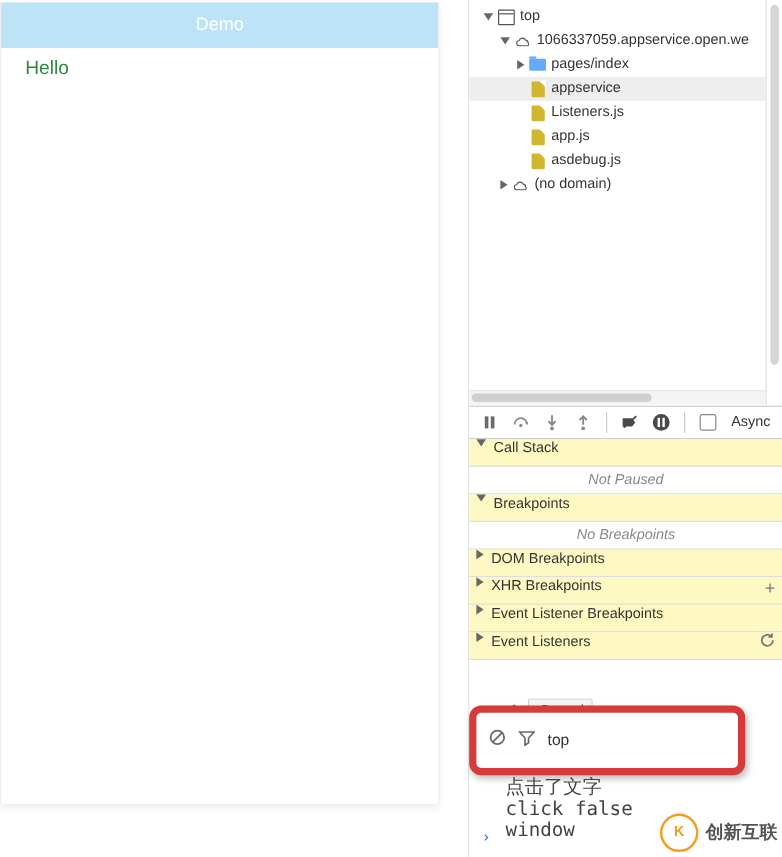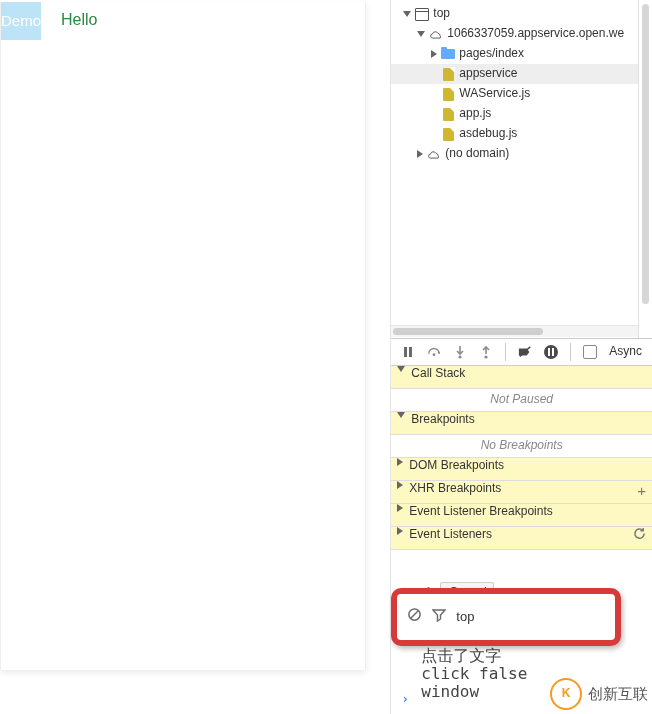--- a/index.html
+++ b/index.html
@@ -11,21 +11,21 @@
     --folder:#66aaff;
     --file:#d1b731;
     --cloud:#555;
     --red:#d63b3b;
     --blue-header:#bde3f7;
     --hello:#2b8a3e;
   }
   html,body{margin:0;padding:0;background:#fff;font:12px/1.3 -apple-system,Helvetica,Arial,sans-serif;color:#333;width:652px;height:714px;overflow:hidden}
   .app{display:flex;width:100%;height:100%}
   
-  .sim{width:380px;display:flex;border:1px solid #eee;border-top:none;border-bottom:none;box-shadow:0 3px 6px rgba(0,0,0,.08);height:668px;margin-top:2px}
+  .sim{width:380px;display:flex;flex-direction:column;border:1px solid #eee;border-top:none;border-bottom:none;box-shadow:0 3px 6px rgba(0,0,0,.08);height:668px;margin-top:2px}
   .sim-head{height:38px;background:var(--blue-header);display:flex;align-items:center;justify-content:center;color:#fff;font-size:15px}
   .sim-body{flex:1;padding:8px 20px}
   .hello{color:var(--hello);font-size:16px}
   
   .dev{flex:1;display:flex;flex-direction:column;border-left:1px solid #e5e5e5;margin-left:24px;position:relative}
   .sources{height:338px;overflow:hidden;position:relative;border-bottom:1px solid var(--grey-border)}
   .tree{padding:4px 0 0 0;font-size:12px}
   .tnode{display:flex;align-items:center;height:20px;gap:4px;white-space:nowrap}
   .tri{width:0;height:0;display:inline-block}
   .tri-down{border-left:4px solid transparent;border-right:4px solid transparent;border-top:6px solid #666}
@@ -64,21 +64,21 @@
   .redbox{position:absolute;top:38px;left:0;width:218px;height:46px;border:6px solid var(--red);border-radius:10px;box-shadow:2px 3px 5px rgba(0,0,0,.25);background:#fff}
   .rb-in{display:flex;align-items:center;height:100%;gap:10px;padding:0 10px}
   .ban{width:15px;height:15px}
   .funnel{width:14px;height:14px}
   .topsel{color:#333;font-size:13px}
   .log-area{position:absolute;top:96px;left:30px;right:4px;font-family:Menlo,Consolas,monospace;font-size:16px;color:#444}
   .log-area .line{height:18px}
   .prompt{position:absolute;bottom:6px;left:10px;color:#2a6fd6;font-family:Menlo,monospace;font-size:13px}
   .wm{position:absolute;right:4px;bottom:4px;display:flex;align-items:center;gap:6px}
   .wm .ring{width:28px;height:28px;border:2px solid #f89a1c;border-radius:50%;display:flex;align-items:center;justify-content:center;color:#f89a1c;font-weight:700;background:#fff}
-  .wm .txt{font-size:15px;color:#555;font-weight:400}
+  .wm .txt{font-size:15px;color:#555;font-weight:700}
 </style>
 </head>
 <body>
 
 <div class="app">
 
   <div class="sim">
     <div class="sim-head">
       <span>Demo</span>
     </div>
@@ -122,21 +122,21 @@
           <span class="ico">
               <span class="file"></span>
             </span>
           <span>appservice</span>
         </div>
         <div class="tnode">
           <span class="pad" style="width:46px"></span>
           <span class="ico">
               <span class="file"></span>
             </span>
-          <span>WAService.js</span>
+          <span>Listeners.js</span>
         </div>
         <div class="tnode">
           <span class="pad" style="width:46px"></span>
           <span class="ico">
               <span class="file"></span>
             </span>
           <span>app.js</span>
         </div>
         <div class="tnode">
           <span class="pad" style="width:46px"></span>

